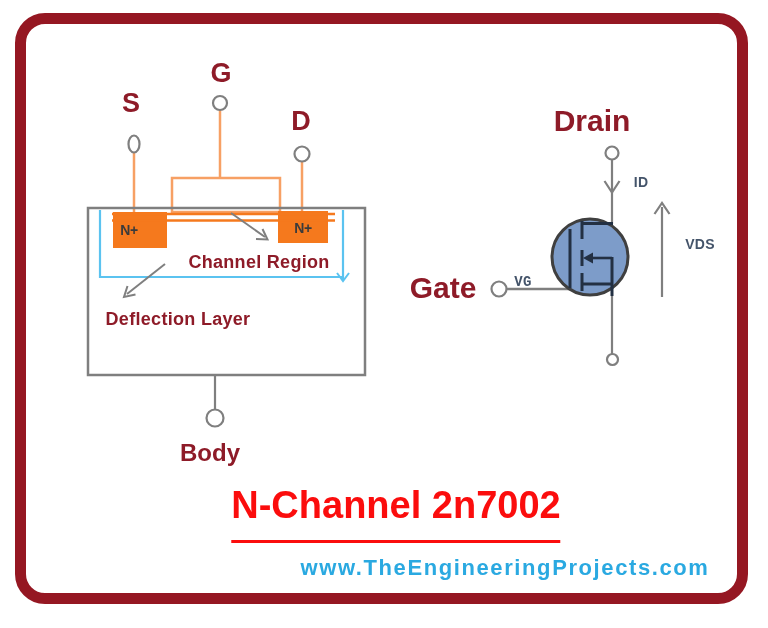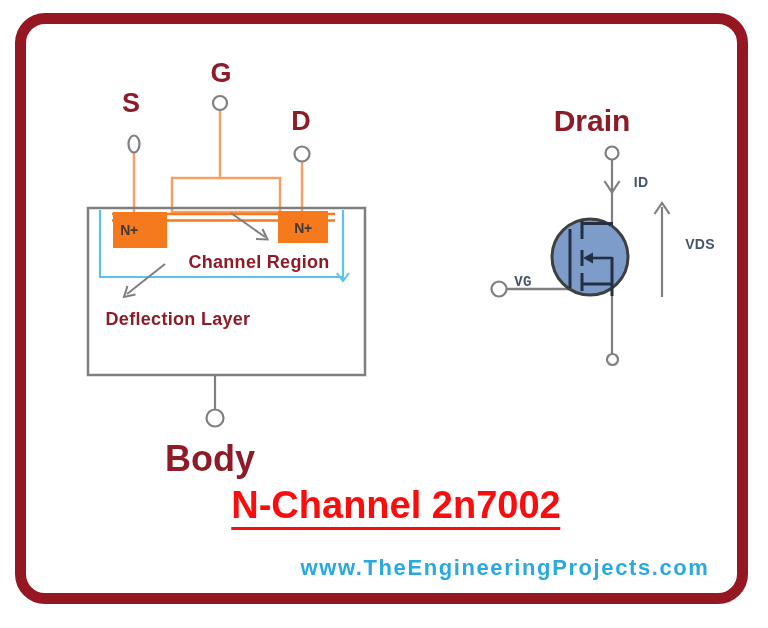--- a/index.html
+++ b/index.html
@@ -23,29 +23,29 @@
   .label {
     position: absolute;
     transform: translateX(-50%);
     white-space: nowrap;
     font-weight: bold;
     line-height: 1;
     color: var(--maroon);
   }
   .pin-big   { font-size: 27px; }
   .node-big  { font-size: 30px; }
-  .body-lbl  { font-size: 36px; }
+  .body-lbl  { font-size: 24px; }
   .region    { font-size: 18px; letter-spacing: 0.3px; }
   .note      { font-size: 14px; color: var(--note-dark); letter-spacing: 0.3px; }
   .nplus     { font-size: 14px; color: var(--nplus-dark); letter-spacing: -0.5px; }
   .title {
     font-size: 38px;
     color: var(--title-red);
     border-bottom: 3px solid var(--title-red);
-    padding-bottom: 3px;
+    padding-bottom: 16px;
   }
   .website {
     font-size: 22px;
     color: var(--website-blue);
     letter-spacing: 1.6px;
     text-align: center;
   }
   
   .ln-gray     { stroke: var(--gray-line); fill: none; }
   .ln-orange   { stroke: var(--orange-line); fill: none; }
@@ -116,20 +116,21 @@
   <div class="label pin-big" style="left:131px; top:90px;">S</div>
   <div class="label pin-big" style="left:221px; top:60px;">G</div>
   <div class="label pin-big" style="left:301px; top:108px;">D</div>
   <div class="label nplus" style="left:129px; top:223px;">N+</div>
   <div class="label nplus" style="left:303px; top:221px;">N+</div>
   <div class="label region" style="left:178px; top:310px;">Deflection Layer</div>
   <div class="label region" style="left:259px; top:253px;">Channel Region</div>
   <div class="label body-lbl" style="left:210px; top:441px;">Body</div>
 
   <div class="label node-big" style="left:592px; top:106px;">Drain</div>
+  <div class="label node-big" style="left:443px; top:273px;">Gate</div>
   <div class="label note" style="left:641px; top:175px;">ID</div>
   <div class="label note" style="left:523px; top:275px;font-family:Liberation Mono, monospace;">VG</div>
   <div class="label note" style="left:688px; top:237px;margin-left:12px;">VDS</div>
 
   <div class="label title" style="left:396px; top:486px;">N-Channel 2n7002</div>
   <div class="label website" style="left:505px; top:557px;">www.TheEngineeringProjects.com</div>
 
 </div>
 
 </body></html>

